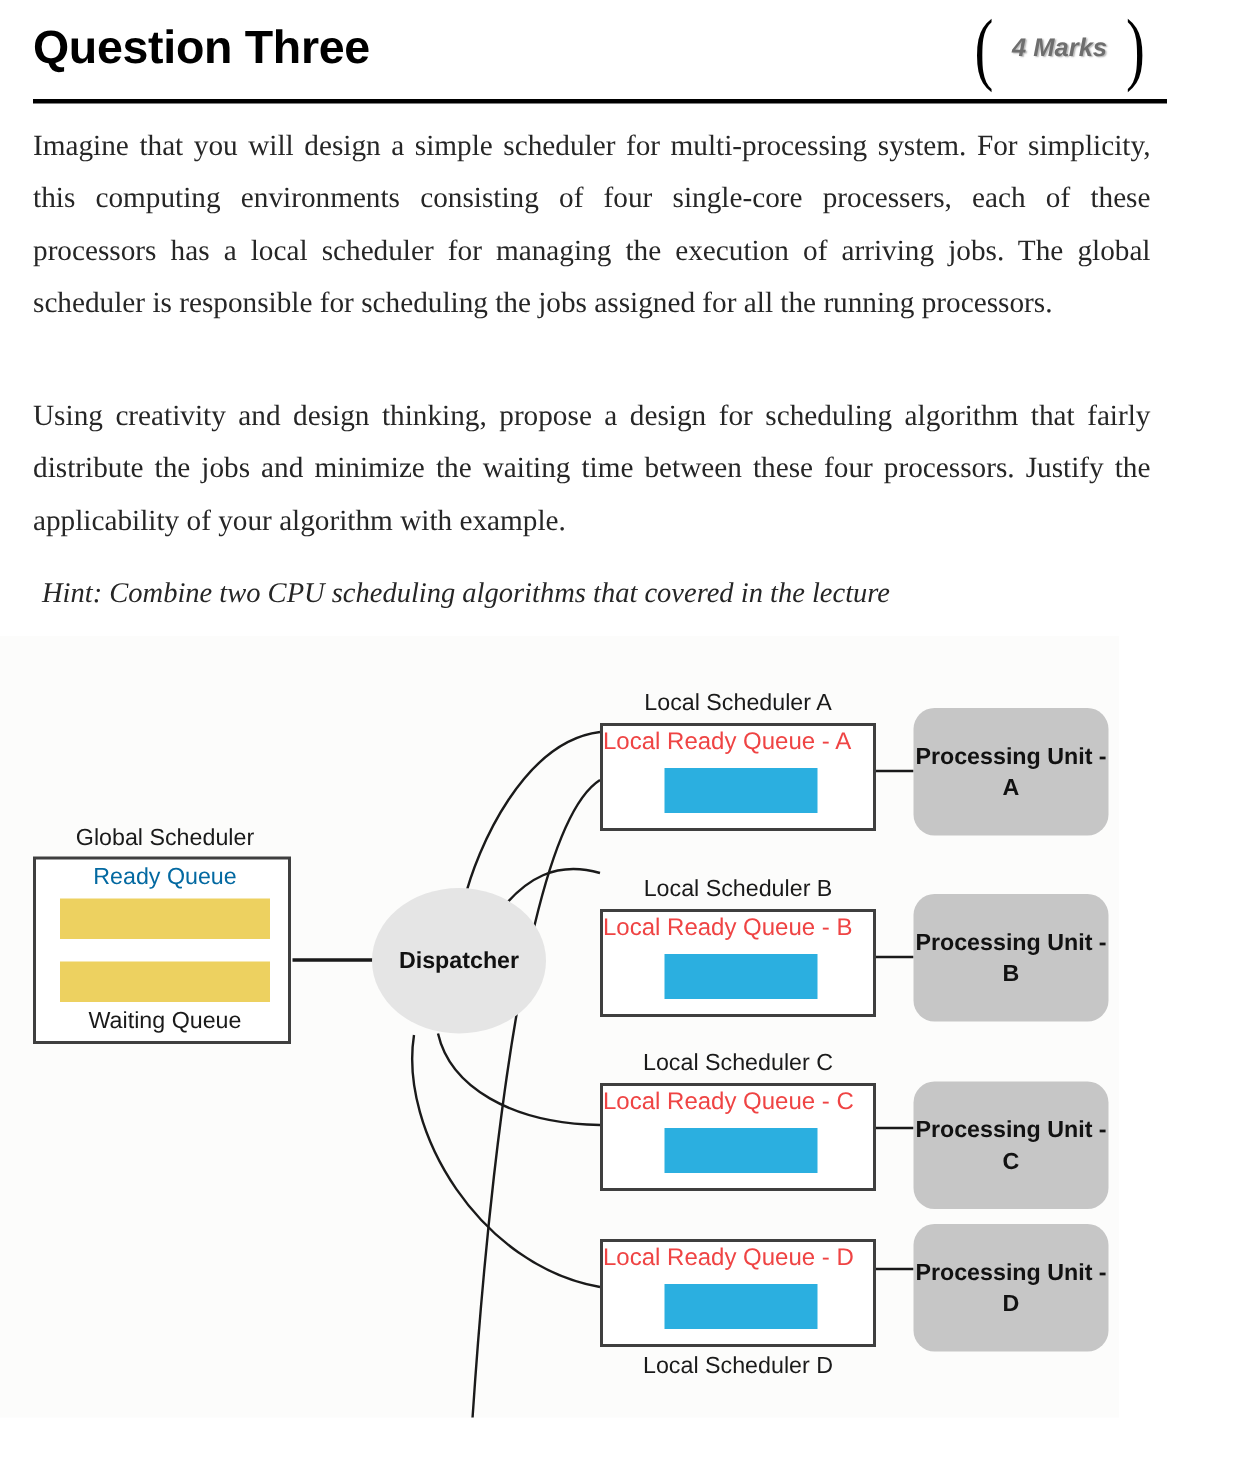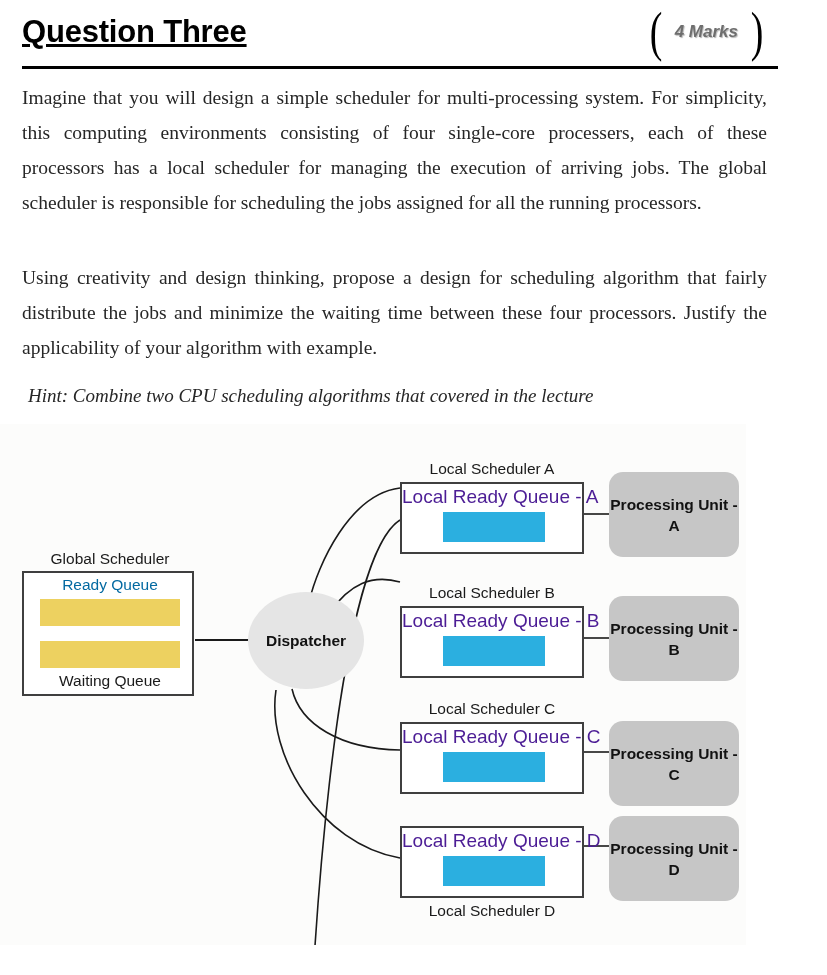--- a/index.html
+++ b/index.html
@@ -27,21 +27,20 @@
   .question-title {
     position: absolute;
     left: 0;
     top: 0;
     font-family: "Liberation Sans", sans-serif;
     font-weight: bold;
     font-size: 31px;
     letter-spacing: -0.2px;
     color: #000000;
     white-space: nowrap;
-    text-decoration: underline;
   }
   .marks-wrap {
     position: absolute;
     right: 18px;
     top: -2px;
     display: flex;
     align-items: center;
     gap: 10px;
   }
   .paren {
@@ -195,22 +194,22 @@
     background: #ffffff;
     box-sizing: border-box;
   }
   .ls-queue-label {
     position: absolute;
     left: 0;
     top: 2px;
     width: 184px;
     text-align: left;
     font-family: "Liberation Sans", sans-serif;
-    font-size: 19px;
-    color: #4c1d95;
+    font-size: 16px;
+    color: #ef4444;
     white-space: nowrap;
   }
   .ls-bar {
     position: absolute;
     left: 41px;
     top: 28px;
     width: 102px;
     height: 30px;
     background: #2bafe0;
   }

